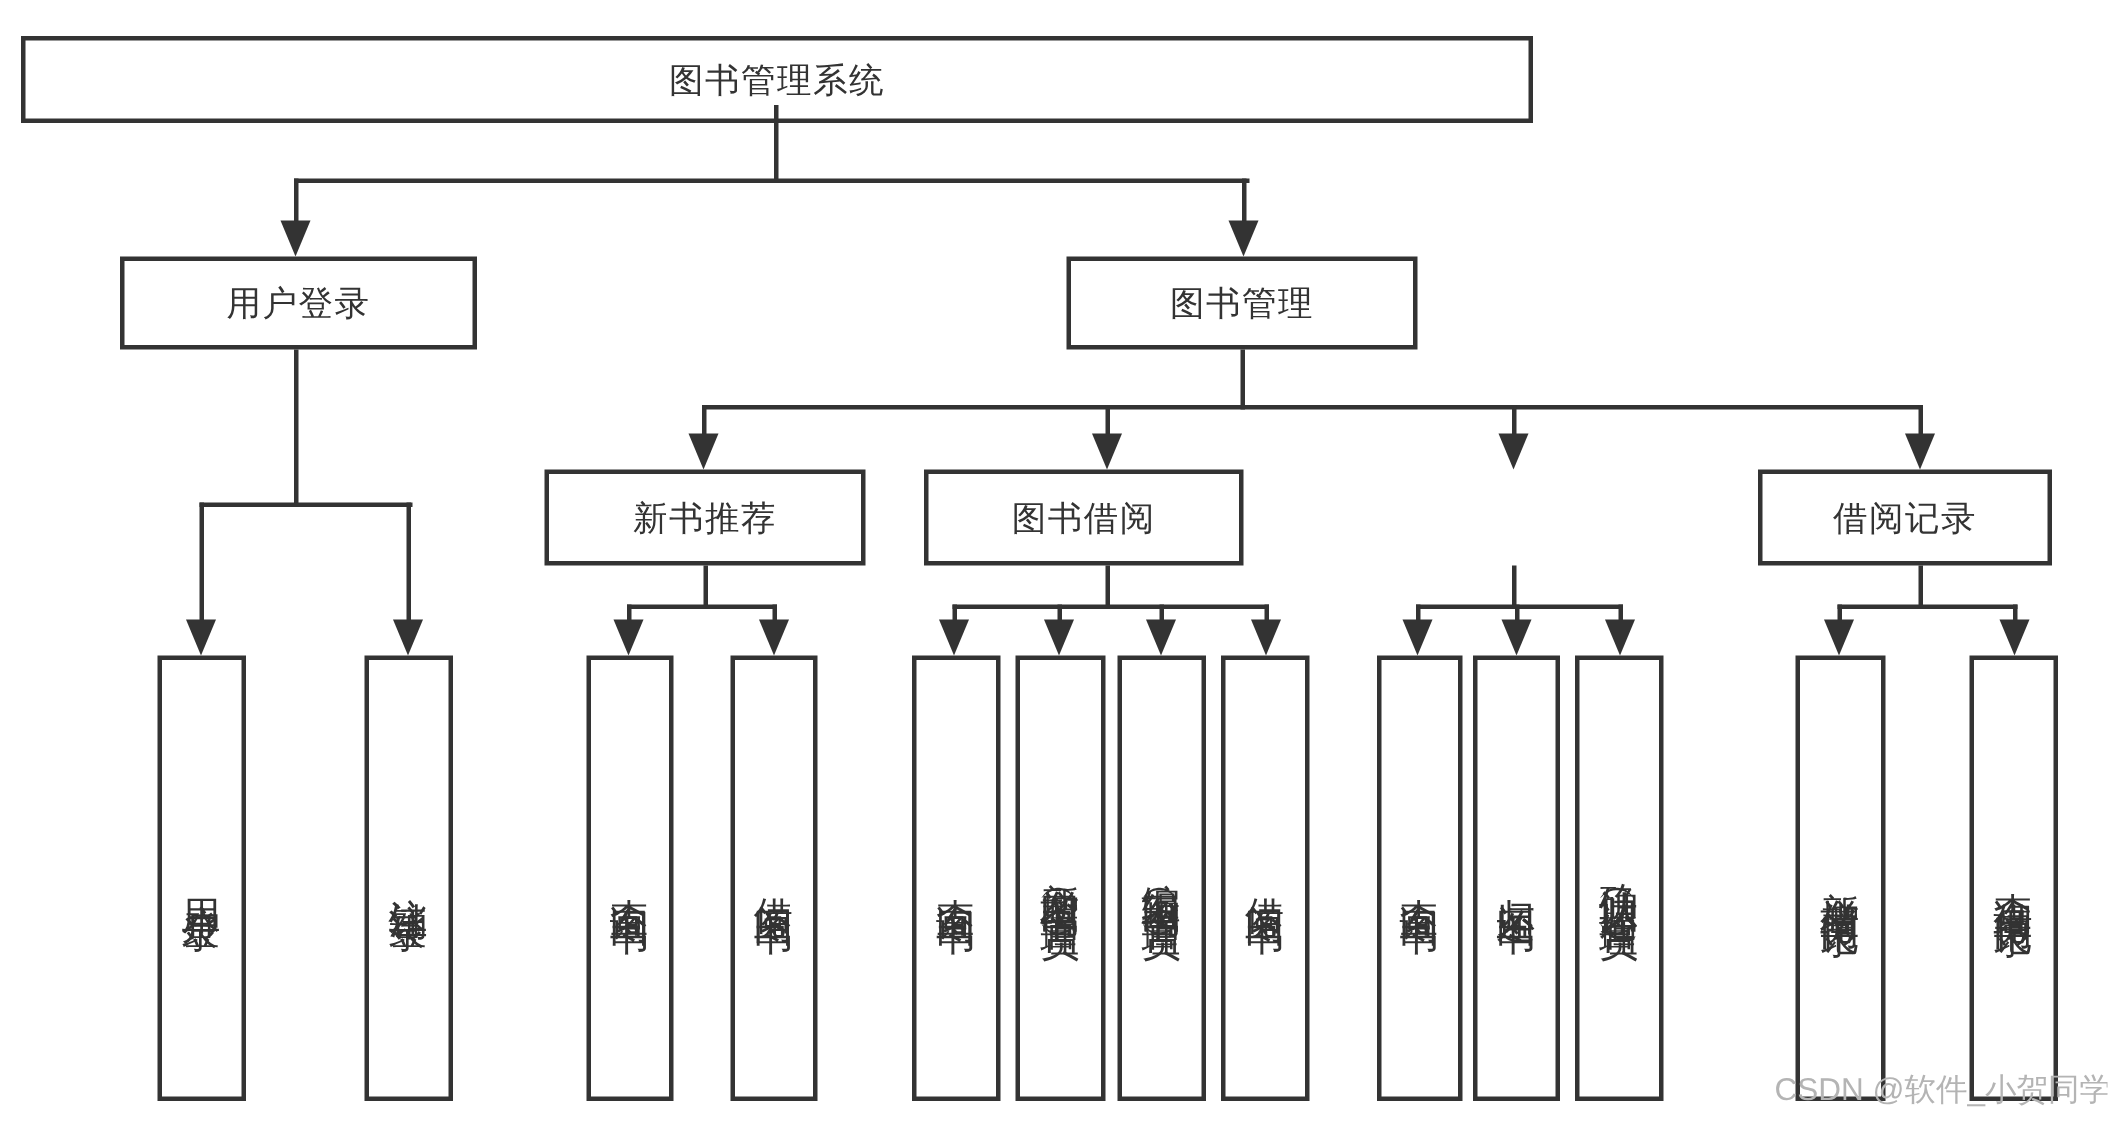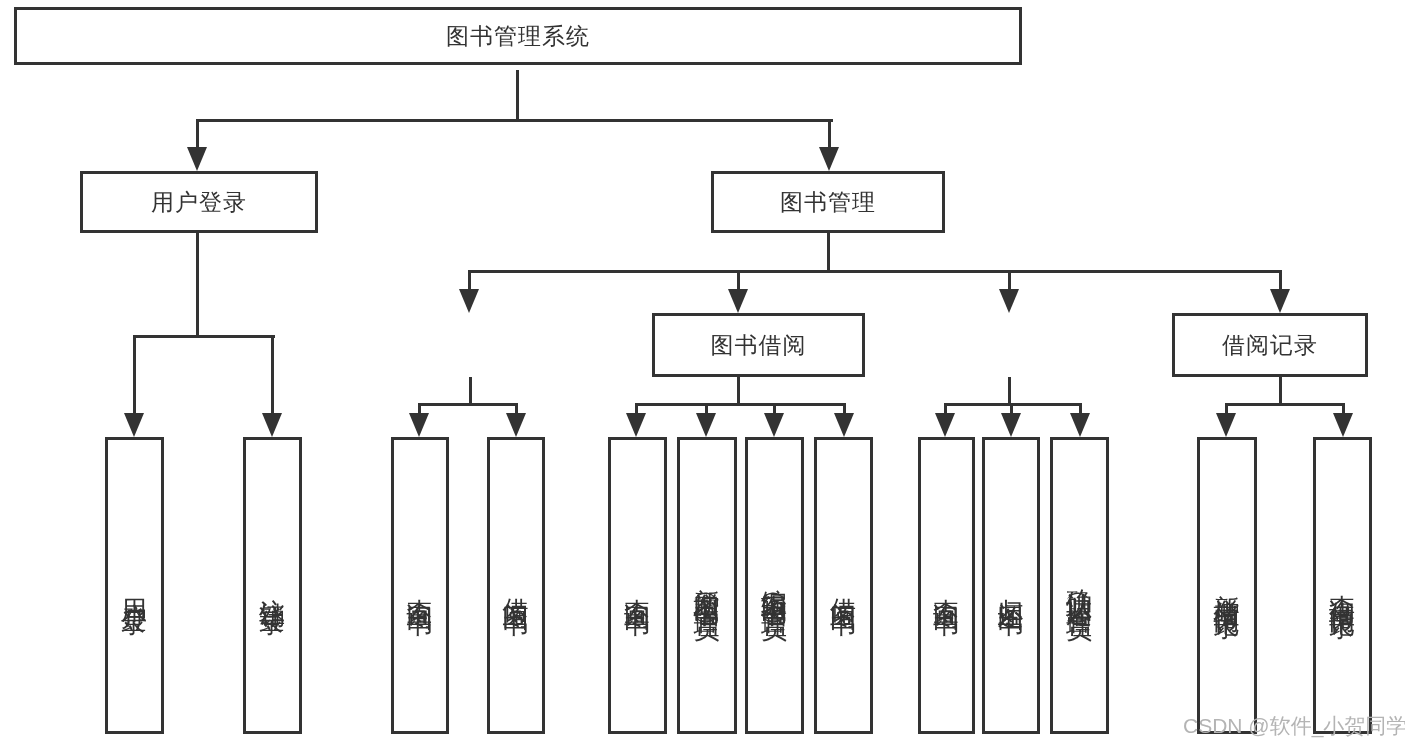--- a/index.html
+++ b/index.html
@@ -30,32 +30,35 @@
   .watermark {
     position:absolute; left:1183px; top:712px; z-index:5;
     font-size:21px; color:#b4b4b4; white-space:nowrap;
   }
 </style>
 </head>
 <body>
 
 <div id="stage">
 
-  <div class="box hbox" style="left:14px; top:7px; width:1008px; height:58px;">
+  <div class="box hbox" style="left:14px; top:24px; width:1008px; height:58px;">
     <span>图书管理系统</span>
   </div>
 
   <div class="box hbox" style="left:80px; top:171px; width:238px; height:62px;">
     <span>用户登录</span>
   </div>
   <div class="box hbox" style="left:711px; top:171px; width:234px; height:62px;">
     <span>图书管理</span>
   </div>
 
-  <div class="box hbox" style="left:652px; top:313px; width:213px; height:64px;">
+  <div class="box hbox" style="left:363px; top:313px; width:214px; height:64px;">
+    <span>新书推荐</span>
+  </div>
+  <div class="box hbox" style="left:616px; top:313px; width:213px; height:64px;">
     <span>图书借阅</span>
   </div>
   <div class="box hbox" style="left:1172px; top:313px; width:196px; height:64px;">
     <span>借阅记录</span>
   </div>
 
   <div class="box vbox" style="left:105px; top:437px; width:59px; height:297px;">
     <span>用户登录</span>
   </div>
   <div class="box vbox" style="left:243px; top:437px; width:59px; height:297px;">

